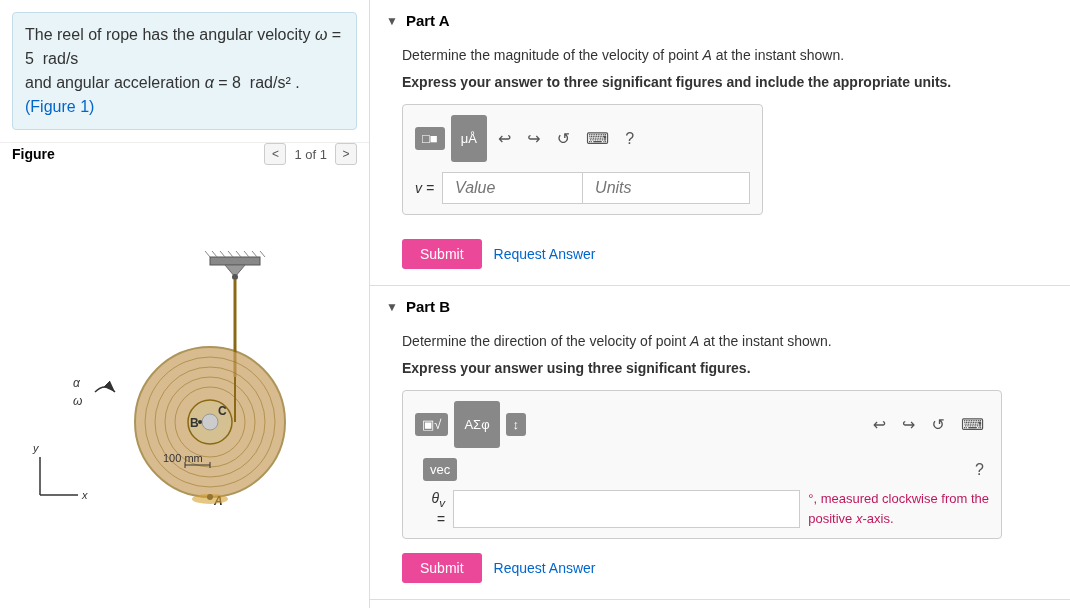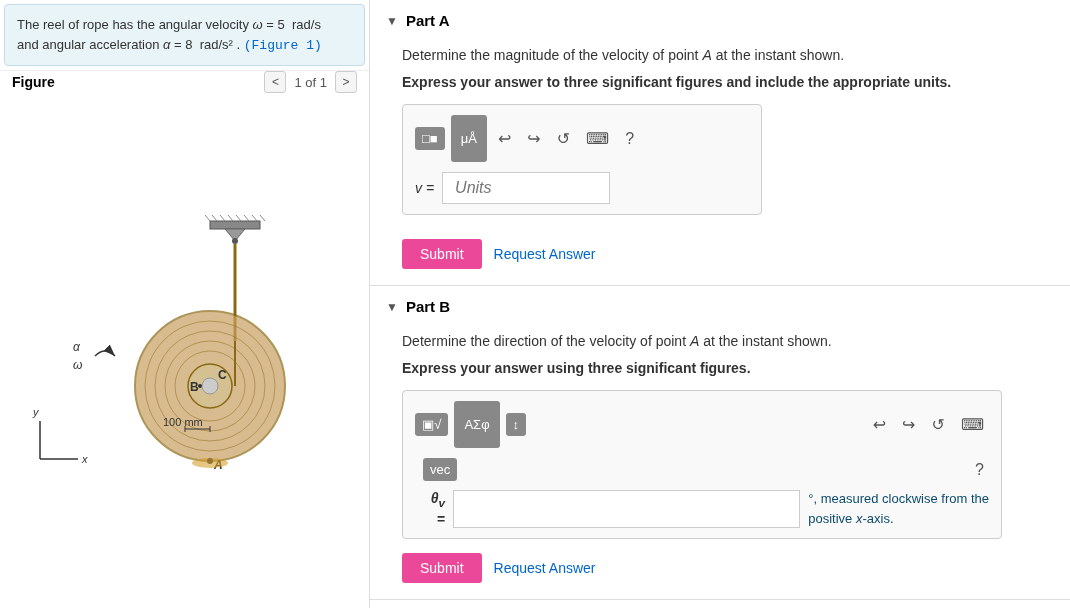--- a/index.html
+++ b/index.html
@@ -21,31 +21,30 @@
       display: flex;
       flex-direction: column;
       border-right: 1px solid #ddd;
       background: #fff;
     }
 
     .problem-text {
       background: #e8f4f8;
       border: 1px solid #c5dde8;
       border-radius: 4px;
-      margin: 4px;
+      margin: 12px;
       padding: 10px 12px;
-      font-size: 13px;
+      font-size: 16px;
       color: #333;
       line-height: 1.5;
     }
 
     .problem-text a {
       color: #0066cc;
       text-decoration: none;
-      font-family: Liberation Mono, monospace;
     }
 
     .figure-header {
       display: flex;
       align-items: center;
       justify-content: space-between;
       padding: 0 12px;
       border-top: 1px solid #eee;
     }
 
@@ -254,36 +253,35 @@
     }
 
     .theta-label {
       font-style: italic;
       font-size: 14px;
       color: #333;
       margin-right: 8px;
       text-align: right;
       min-width: 30px;
       line-height: 1.3;
-      font-weight: bold;
     }
 
     .theta-input {
       border: 1px solid #ccc;
       padding: 6px 12px;
       font-size: 14px;
       flex: 1;
       background: #fff;
       outline: none;
       height: 38px;
     }
 
     .theta-suffix {
       font-size: 13px;
-      color: #0c4a6e;
+      color: #be185d;
       margin-left: 8px;
       line-height: 1.5;
     }
 
     
     .figure-svg-container {
       width: 340px;
       height: 280px;
       position: relative;
     }
@@ -406,20 +404,21 @@
           <button class="toolbar-icon" title="Undo">↩</button>
           <button class="toolbar-icon" title="Redo">↪</button>
           <button class="toolbar-icon" title="Reset">↺</button>
           <button class="toolbar-icon" title="Keyboard">⌨</button>
           <button class="toolbar-icon" title="Help">?</button>
         </div>
 
         
         <div class="input-row">
           <span class="input-label"><em>v</em> =</span>
+          <input class="value-input" type="text" placeholder="Value" style="">
           <input class="units-input" type="text" placeholder="Units" style="">
         </div>
       </div>
 
       <div class="actions-row">
         <button class="submit-btn">Submit</button>
         <a href="#" class="request-link">Request Answer</a>
       </div>
     </div>
   </div>

